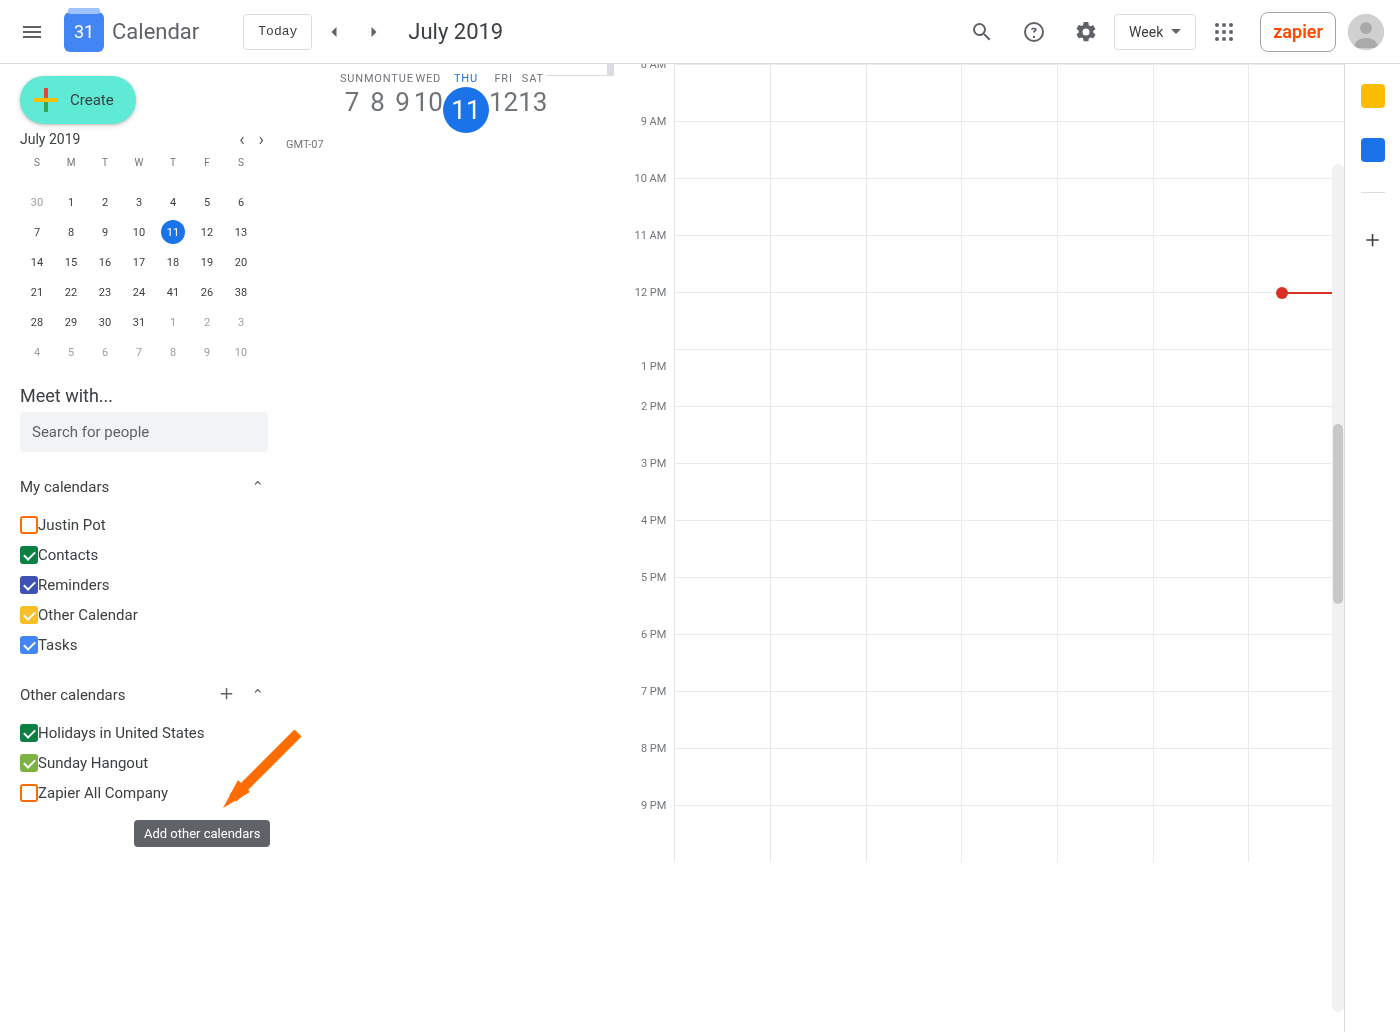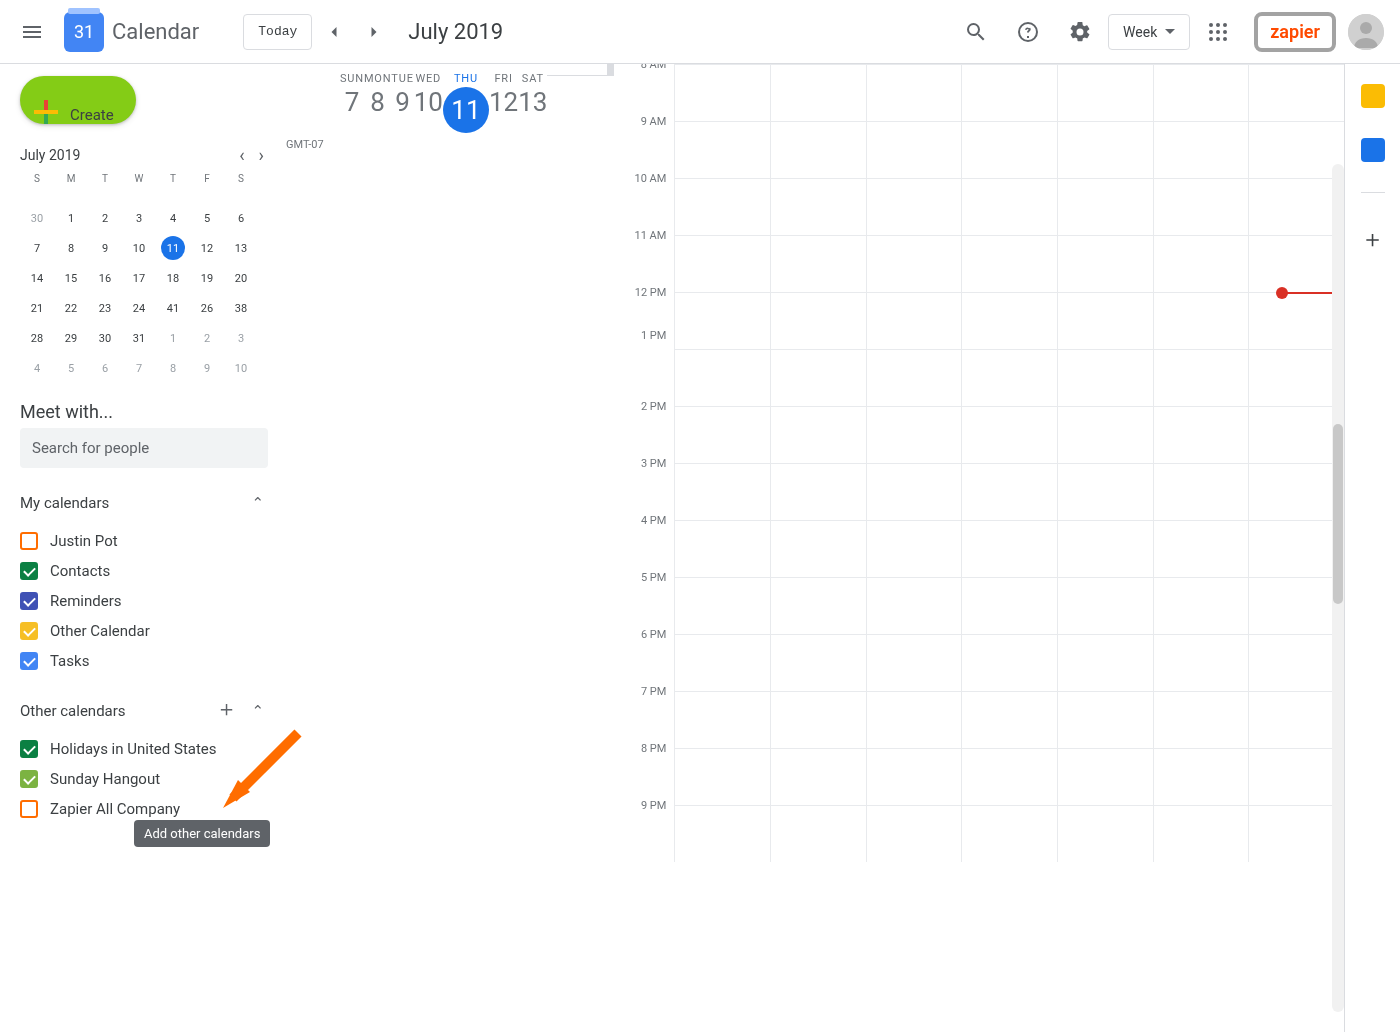--- a/index.html
+++ b/index.html
@@ -75,21 +75,21 @@
     cursor: pointer;
     color: #5f6368;
   }
   .current-date {
     font-size: 22px;
     color: #3c4043;
     margin-left: 12px;
   }
   .header-spacer { flex: 1; }
   .zapier-chip {
-    border: 4px solid #a3a3a3;
+    border: 1px solid #a3a3a3;
     border-radius: 8px;
     height: 40px;
     padding: 0 12px;
     display: flex;
     align-items: center;
     color: #ff4a00;
     font-weight: 600;
     font-size: 18px;
     margin-left: 8px;
   }
@@ -106,31 +106,31 @@
     display: flex;
     height: calc(1032px - 64px);
   }
   .sidebar {
     width: 280px;
     padding: 12px 12px 12px 20px;
     overflow: hidden;
   }
   .create-btn {
     display: inline-flex;
-    align-items: flex-end;
+    align-items: center;
     gap: 12px;
     border-radius: 28px;
     box-shadow: 0 1px 3px rgba(0,0,0,.2), 0 2px 6px rgba(0,0,0,.1);
     padding: 0 22px 0 14px;
     height: 48px;
     font-size: 15px;
     color: #3c4043;
     cursor: pointer;
-    margin-bottom: 16px;
-    background:#84cc16;
+    margin-bottom: 0;
+    background:#5eead4;
   }
   .plus-icon {
     width: 24px; height: 24px;
     position: relative;
   }
   .plus-icon::before, .plus-icon::after {
     content: ''; position: absolute; background: #4285f4;
   }
   .plus-icon::before { left: 10px; top: 0; width: 4px; height: 24px; background:#ea4335; }
   .plus-icon::after { top: 10px; left: 0; height: 4px; width: 24px; background:#fbbc04; }
@@ -169,21 +169,21 @@
     padding: 0 12px;
     color:#5f6368; font-size:15px;
   }
   .cal-section-header {
     display:flex; align-items:center; justify-content:space-between;
     font-size:15px; color:#3c4043; margin-top:22px;
   }
   .cal-section-header .actions { display:flex; gap:6px; }
   .cal-section-header .actions span { cursor:pointer; color:#5f6368; padding:4px;}
   .cal-list { margin-top:10px; }
-  .cal-item { display:flex; align-items:center; gap:12px; font-size:15px; padding:6px 0; color:#3c4043;}
+  .cal-item { display:flex; align-items:center; gap:0; font-size:15px; padding:6px 0; color:#3c4043;}
   .checkbox {
     width:18px; height:18px; border-radius:3px; border:2px solid;
     display:flex; align-items:center; justify-content:center;
     position:relative;
   }
   .checkbox.checked::after {
     content:''; width:5px; height:9px; border:solid #fff; border-width:0 2px 2px 0;
     transform: rotate(45deg); margin-top:-2px;
   }
   
@@ -635,21 +635,21 @@
           <div class="hour-label" style="top: 228px;">12 PM</div>
           <div class="hour-row">
             <div class="cell"></div>
             <div class="cell"></div>
             <div class="cell"></div>
             <div class="cell"></div>
             <div class="cell"></div>
             <div class="cell"></div>
             <div class="cell"></div>
           </div>
-          <div class="hour-label" style="top: 271px;">1 PM</div>
+          <div class="hour-label" style="top: 302px;">1 PM</div>
           <div class="hour-row">
             <div class="cell"></div>
             <div class="cell"></div>
             <div class="cell"></div>
             <div class="cell"></div>
             <div class="cell"></div>
             <div class="cell"></div>
             <div class="cell"></div>
           </div>
           <div class="hour-label" style="top: 342px;">2 PM</div>

